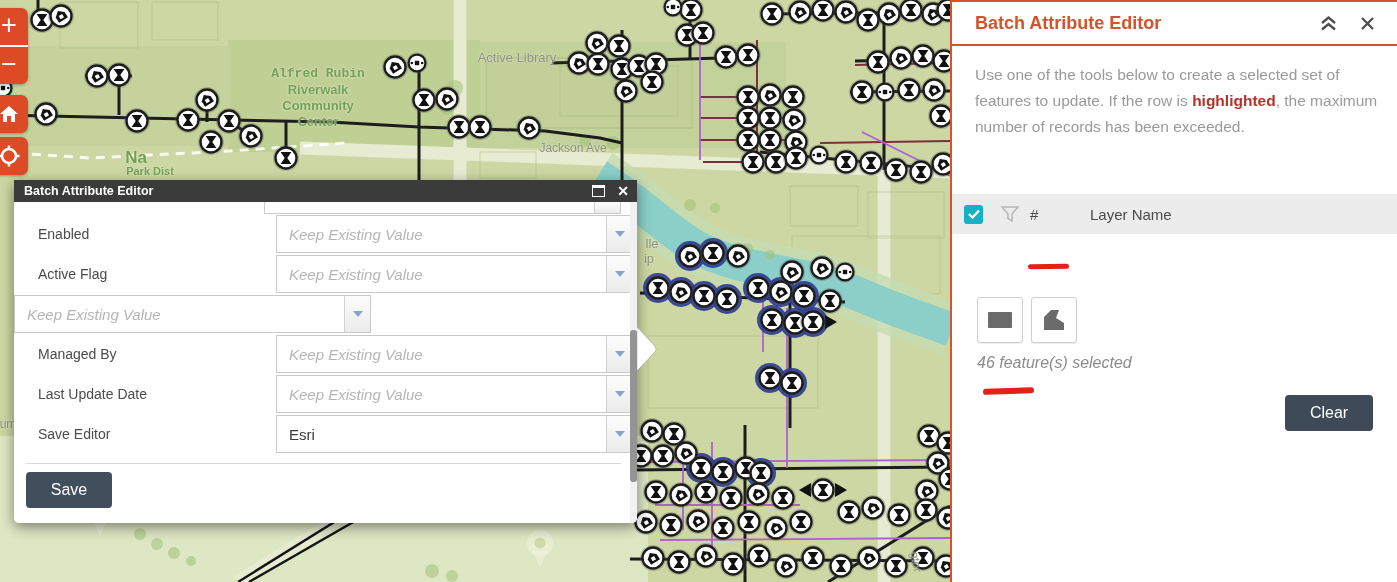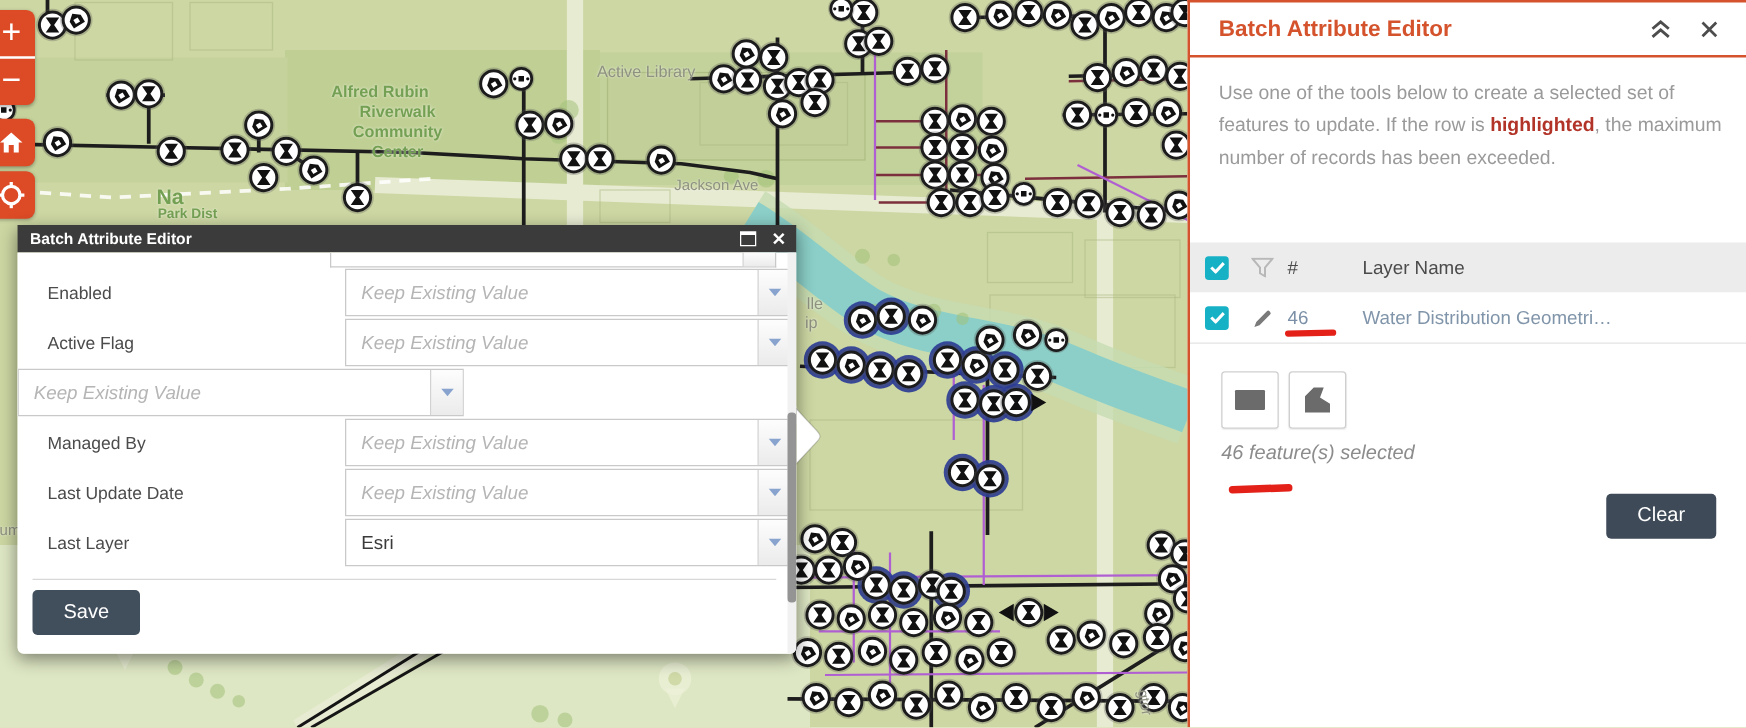--- a/index.html
+++ b/index.html
@@ -1011,21 +1011,21 @@
         <circle r="12.3" fill="none" stroke="#555" opacity="0.3" stroke-width="1.5"></circle>
         <circle r="10.5" fill="#fff" stroke="#1c1c1c" stroke-width="2.4"></circle>
         <g transform="rotate(-32)">
           <path d="M-5.2,4.8 L-5.2,-1.6 L0,-6 L5.2,-1.6 L5.2,4.8 Z" fill="#111"></path>
           <rect x="-2" y="-1.2" width="4" height="3.8" fill="#fff"></rect>
         </g>
       </g>
     </svg>
   <div id="map-labels">
       <div class="map-label lab-g1" style="left: 517px; top: 57px; font-size: 13px;">Active Library</div>
-      <div class="map-label lab-g2" style="left: 304px; top: 73px; font-size: 13px;">Alfred Rubin</div>
+      <div class="map-label lab-g2" style="left: 318px; top: 73px; font-size: 13px; font-family: Liberation Mono, monospace;">Alfred Rubin</div>
       <div class="map-label lab-g2" style="left: 318px; top: 89px; font-size: 13px;">Riverwalk</div>
       <div class="map-label lab-g2" style="left: 318px; top: 105px; font-size: 13px;">Community</div>
       <div class="map-label lab-g2" style="left: 318px; top: 121px; font-size: 13px;">Center</div>
       <div class="map-label lab-g1" style="left: 573px; top: 148px; font-size: 12px;">Jackson Ave</div>
       <div class="map-label lab-g2" style="left: 136px; top: 158px; font-size: 17px;">Na</div>
       <div class="map-label lab-g2" style="left: 150px; top: 171px; font-size: 11px;">Park Dist</div>
       <div class="map-label lab-g1" style="left: 652px; top: 243px; font-size: 13px;">lle</div>
       <div class="map-label lab-g1" style="left: 649px; top: 258px; font-size: 13px;">ip</div>
       <div class="map-label lab-g1" style="left: 8px; top: 424px; font-size: 12px;">um</div>
       <div class="map-label lab-g1" style="left: 916px; top: 562px; font-size: 12px; transform: translate(-50%, -50%) rotate(80deg);">gtor</div>
@@ -1100,21 +1100,21 @@
           <div class="frow">
             <span class="flabel">Last Update Date</span>
             <div class="combo">
               <span class="val ph">Keep Existing Value</span>
               <span class="arrowcell">
                 <span class="caret"></span>
               </span>
             </div>
           </div>
           <div class="frow">
-            <span class="flabel">Last Layer</span>
+            <span class="flabel">Save Editor</span>
             <div class="combo">
               <span class="val">Esri</span>
               <span class="arrowcell">
                 <span class="caret"></span>
               </span>
             </div>
           </div>
         </div>
       <div class="dlg-divider"></div>
       <div class="btn-slate dlg-save">Save</div>
@@ -1154,34 +1154,20 @@
             </svg>
         </span>
         <span class="icon-center">
           <svg width="18" height="16" viewBox="0 0 18 16">
               <path d="M1,1 H17 L11,8 V15 L7,12.6 V8 Z" fill="none" stroke="#b8b8b8" stroke-width="1.6"></path>
             </svg>
         </span>
         <span>#</span>
         <span style="padding-left:8px">Layer Name</span>
       </div>
-      <div class="t-row t-data">
-        <span class="chk icon-center" style="background:#17b1c6">
-          <svg width="12" height="10" viewBox="0 0 12 10">
-              <path d="M1,5 L4.5,8.5 L11,1.5" fill="none" stroke="#fff" stroke-width="2.4"></path>
-            </svg>
-        </span>
-        <span class="icon-center">
-          <svg width="17" height="17" viewBox="0 0 17 17">
-              <path d="M1.5,15.5 L3,11.5 L11.5,3 Q12.6,1.9 13.8,3.1 L14,3.3 Q15.2,4.5 14.1,5.6 L5.6,14.1 Z" fill="#7a7a7a"></path>
-            </svg>
-        </span>
-        <span class="cell-count">46</span>
-        <span class="cell-layer">Water Distribution Geometri…</span>
-      </div>
     </div>
     <div class="annot" style="left:76px;top:262px;width:41px;transform:rotate(-1deg);"></div>
 
     <div class="toolbtn" style="left:25px;top:295px;">
       <svg width="26" height="20" viewBox="0 0 26 20">
         <rect x="1" y="2" width="24" height="16" rx="1" fill="#6b6b6b"></rect>
       </svg>
     </div>
     <div class="toolbtn" style="left:79px;top:295px;">
       <svg width="24" height="23" viewBox="0 0 24 23">

